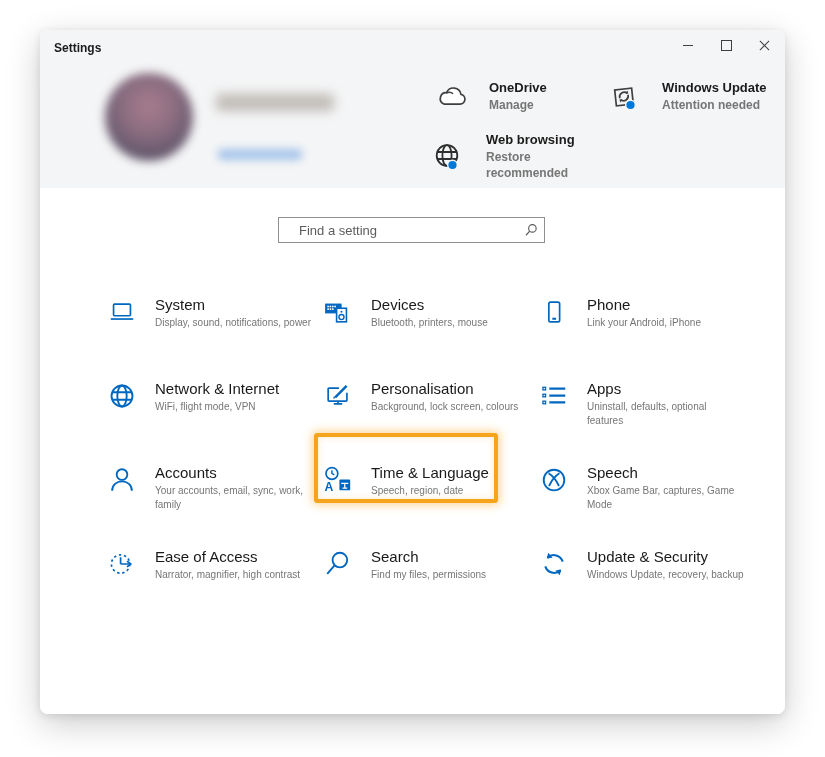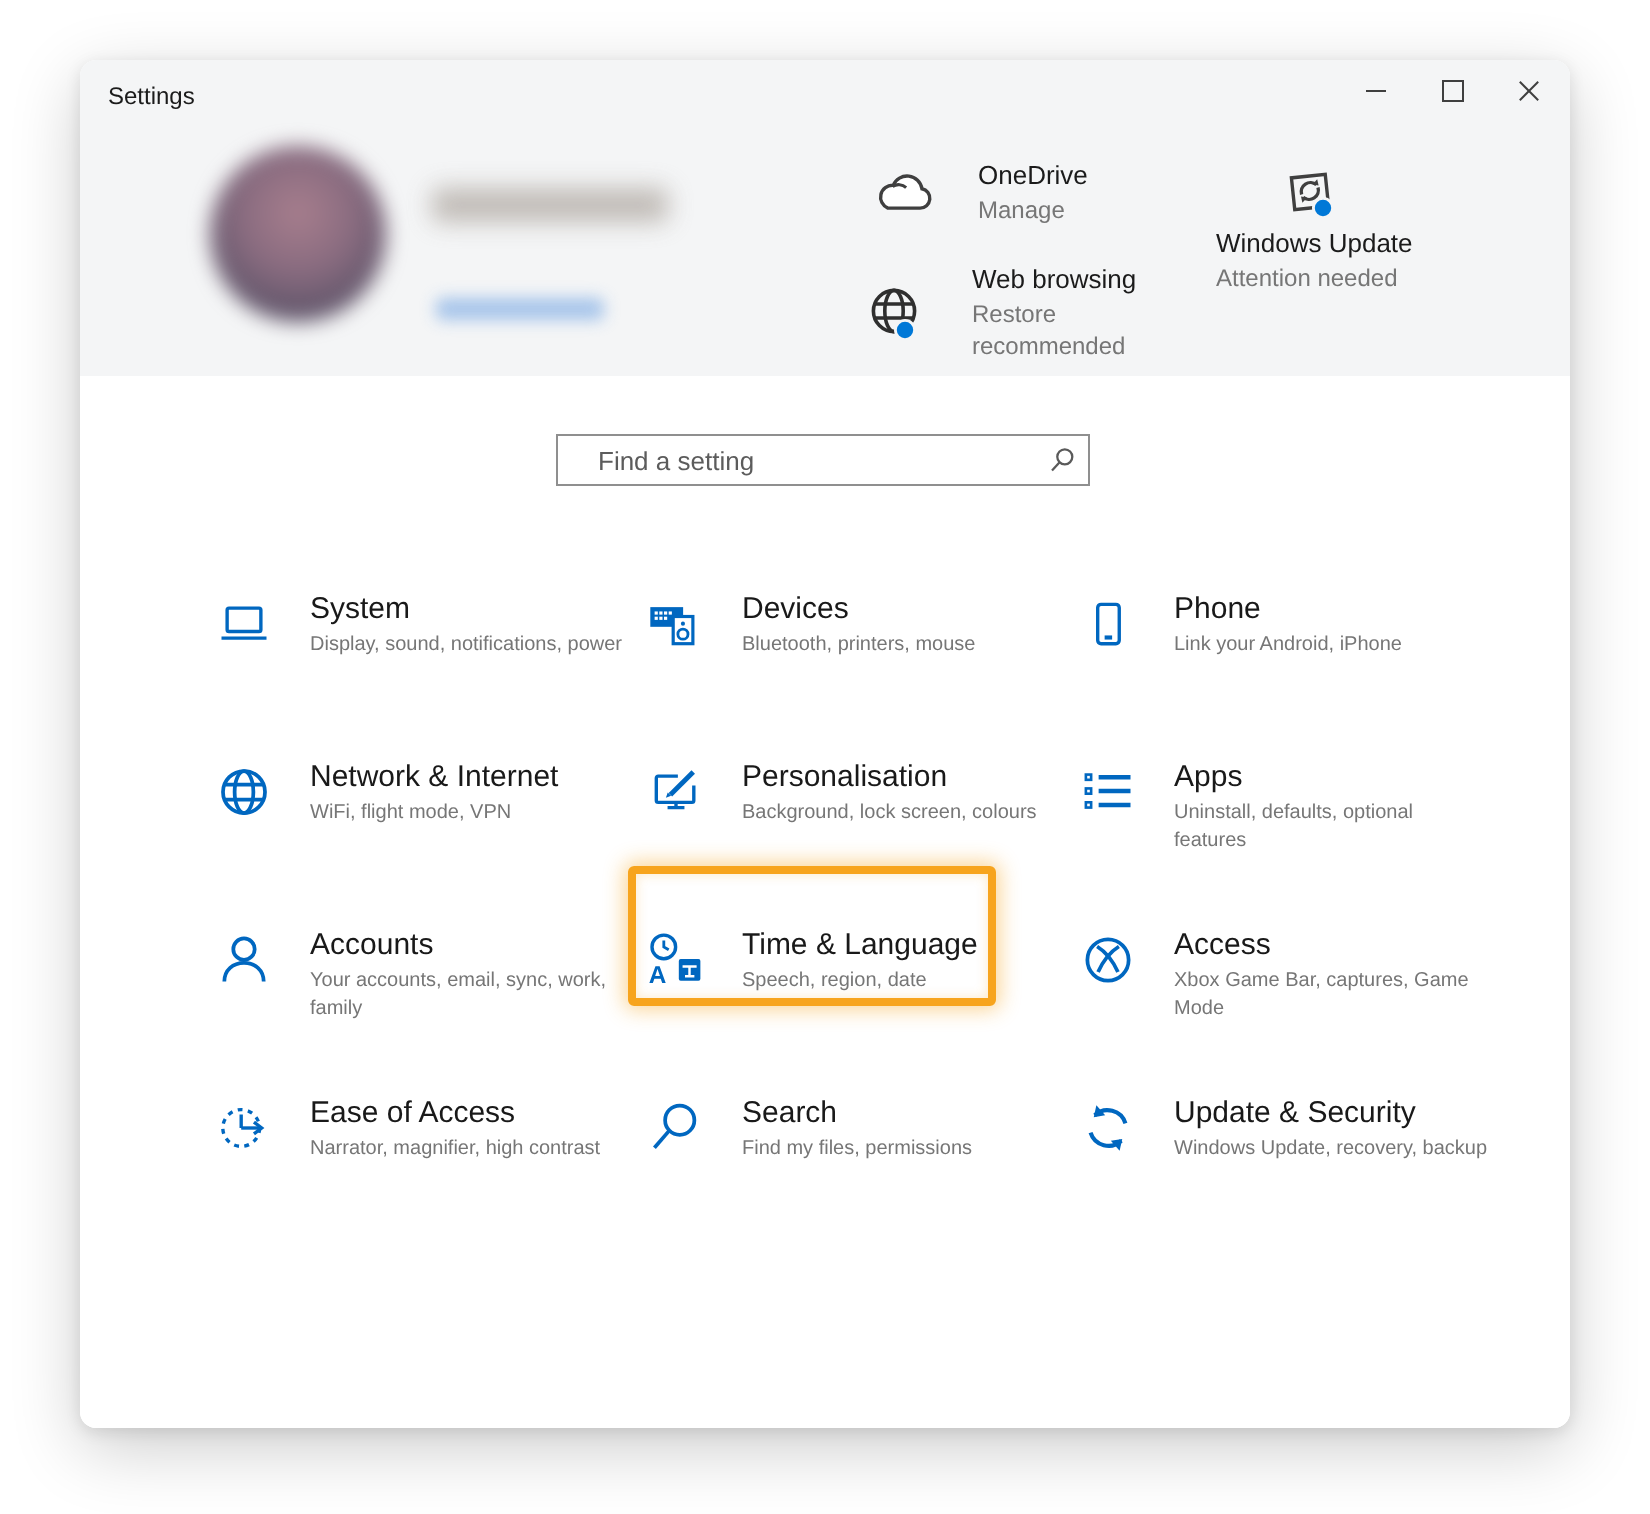--- a/index.html
+++ b/index.html
@@ -11,20 +11,21 @@
   .window{
     position:absolute;left:40px;top:30px;width:745px;height:684px;
     background:#ffffff;border-radius:8px;
     box-shadow:0 10px 35px rgba(0,0,0,.20),0 2px 8px rgba(0,0,0,.10);
     overflow:hidden;
   }
   
   .header{
     position:absolute;left:0;top:0;width:100%;height:158px;
     background:#f4f5f6;
+    font-weight:bold;
   }
   .titlebar{
     position:absolute;left:0;top:0;width:100%;height:30px;
   }
   .win-title{
     position:absolute;left:14px;top:11px;font-size:12px;color:#1b1b1b;
   }
   .controls{
     position:absolute;right:2px;top:0;height:30px;display:flex;
   }
@@ -56,21 +57,21 @@
   }
   
   .status{
     position:absolute;display:flex;align-items:center;
   }
   .status-icon{position:relative;width:34px;flex:0 0 34px;margin-right:20px;}
   .status-text{width:116px;}
   .status-title{font-size:13px;color:#1b1b1b;margin-bottom:3px;}
   .status-sub{font-size:12px;color:#767676;line-height:1.3;}
   .st-onedrive{left:395px;top:50px;}
-  .st-update{left:568px;top:50px;flex-direction:column;}
+  .st-update{left:568px;top:50px;}
   .st-web{left:392px;top:102px;}
   
   .main{
     position:absolute;left:0;top:158px;width:100%;height:526px;background:#ffffff;
   }
   .searchwrap{
     position:absolute;left:238px;top:29px;width:267px;height:26px;
   }
   .searchwrap input{
     width:100%;height:100%;box-sizing:border-box;
@@ -342,21 +343,21 @@
         <div class="tile-icon">
           <svg width="30" height="30" viewBox="0 0 32 32">
             <g fill="none" stroke="#0067C0" stroke-width="2">
               <circle cx="16" cy="16" r="11"></circle>
               <path d="M10.2 8.8c4.2 2.6 8.2 7.2 11.1 13.6"></path>
               <path d="M21.8 8.8c-4.2 2.6-8.2 7.2-11.1 13.6"></path>
             </g>
           </svg>
         </div>
         <div class="tile-text">
-          <div class="tile-title">Access</div>
+          <div class="tile-title">Speech</div>
           <div class="tile-desc">Xbox Game Bar, captures, Game Mode</div>
         </div>
       </div>
 
       <div class="tile">
         <div class="tile-icon">
           <svg width="30" height="30" viewBox="0 0 32 32">
             <g fill="none" stroke="#0067C0" stroke-width="1.8">
               <circle cx="14.5" cy="16" r="9.8" stroke-dasharray="2.6 2.9"></circle>
               <path d="M14.5 16V8.8"></path>

